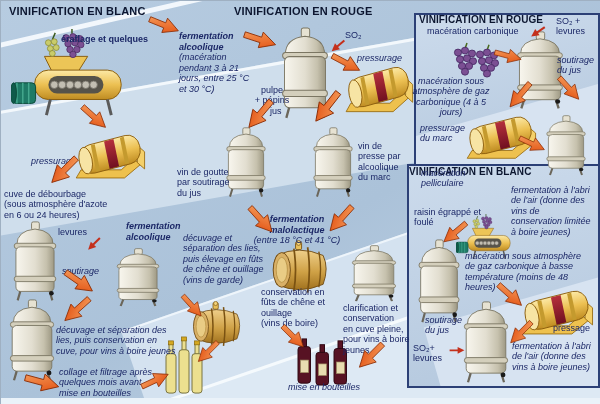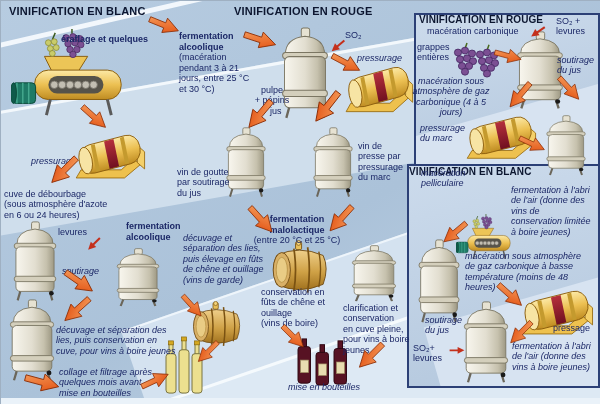--- a/index.html
+++ b/index.html
@@ -8,21 +8,21 @@
          font-family:"Liberation Sans",sans-serif;border:1px solid #9fb0c2;}
   .band{position:absolute;z-index:0;}
   .panel{position:absolute;z-index:1;border:2px solid #2c4076;
          background:linear-gradient(165deg,#ccdbec,#b3c7dd);overflow:hidden;}
   .shine{position:absolute;background:#d7e3f1;transform:rotate(-16deg);}
   .icon{position:absolute;z-index:4;}
   .icon svg{display:block;width:100%;height:100%;}
   .arr{position:absolute;z-index:6;}
   .arr svg{display:block;width:100%;height:auto;}
   .lbl{position:absolute;z-index:5;font-size:9px;line-height:1.16;color:#1b2766;white-space:pre-line;}
-  .lbl span{display:block;}
+  .lbl span{display:block;font-style:italic;}
   .b{font-weight:bold;}
   .it{font-style:italic;}
   .nw{white-space:nowrap;}
   .ctr{text-align:center;}
   .rt{text-align:center;}
   .t1{font-size:11px;font-weight:bold;letter-spacing:.2px;color:#0c1630;white-space:nowrap;z-index:5;position:absolute;}
   .t2{font-size:10px;font-weight:bold;letter-spacing:.1px;color:#0c1630;white-space:nowrap;z-index:5;position:absolute;}
 </style>
 </head>
 <body>
@@ -480,25 +480,25 @@
   <div class="lbl nw" style="left:344px;top:29px;">SO₂</div>
   <div class="lbl it nw" style="left:356px;top:52px;">pressurage</div>
   <div class="lbl ctr" style="left:248px;top:84px;width:46px;">pulpe
 + pépins
 + jus</div>
   <div class="lbl" style="left:176px;top:138px;width:60px;margin-top:28px;">vin de goutte
 par soutirage
 du jus</div>
   <div class="lbl" style="left:357px;top:140px;width:54px;">vin de
 presse par
-pressurage
+alcoolique
 du marc</div>
   <div class="lbl ctr" style="left:243px;top:203px;width:106px;">
     <span class="b">fermentation
-malolactique</span><span>(entre 20 °C et 25 °C)</span>
+malolactique</span><span>(entre 18 °C et 41 °C)</span>
   </div>
   <div class="lbl it" style="left:182px;top:232px;width:94px;">décuvage et
 séparation des lies,
 puis élevage en fûts
 de chêne et ouillage
 (vins de garde)</div>
   <div class="lbl" style="left:260px;top:286px;width:72px;">conservation en
 fûts de chêne et
 ouillage
 (vins de boire)</div>
@@ -518,40 +518,40 @@
 alcoolique</span>
   </div>
   <div class="lbl it nw" style="left:61px;top:265px;">soutirage</div>
   <div class="lbl it" style="left:55px;top:324px;width:128px;">décuvage et séparation des
 lies, puis conservation en
 cuve, pour vins à boire jeunes</div>
   <div class="lbl" style="left:58px;top:366px;width:114px;font-style:italic;">collage et filtrage après
 quelques mois avant
 mise en bouteilles</div>
 
-  <div class="lbl" style="left:416px;top:41px;width:48px;">grappes
-entières</div>
   <div class="lbl" style="left:555px;top:15px;width:42px;">SO₂ +
 levures</div>
   <div class="lbl it" style="left:556px;top:54px;width:42px;">soutirage
 du jus</div>
   <div class="lbl it rt" style="left:408px;top:75px;width:84px;">macération sous
 atmosphère de gaz
 carbonique (4 à 5
 jours)</div>
   <div class="lbl it" style="left:419px;top:122px;width:52px;">pressurage
 du marc</div>
 
   <div class="lbl it" style="left:420px;top:167px;width:56px;">macération
 pelliculaire</div>
   <div class="lbl it" style="left:510px;top:184px;width:88px;">fermentation à l'abri
 de l'air (donne des
 vins de
 conservation limitée
 à boire jeunes)</div>
+  <div class="lbl" style="left:413px;top:206px;width:76px;">raisin égrappé et
+foulé</div>
   <div class="lbl it" style="left:464px;top:250px;width:132px;">macération sous atmosphère
 de gaz carbonique à basse
 température (moins de 48
 heures)</div>
   <div class="lbl nw" style="left:552px;top:322px;">pressage</div>
   <div class="lbl it" style="left:424px;top:314px;width:44px;">soutirage
 du jus</div>
   <div class="lbl" style="left:412px;top:342px;width:36px;">SO₂+
 levures</div>
   <div class="lbl it" style="left:511px;top:340px;width:88px;">fermentation à l'abri

